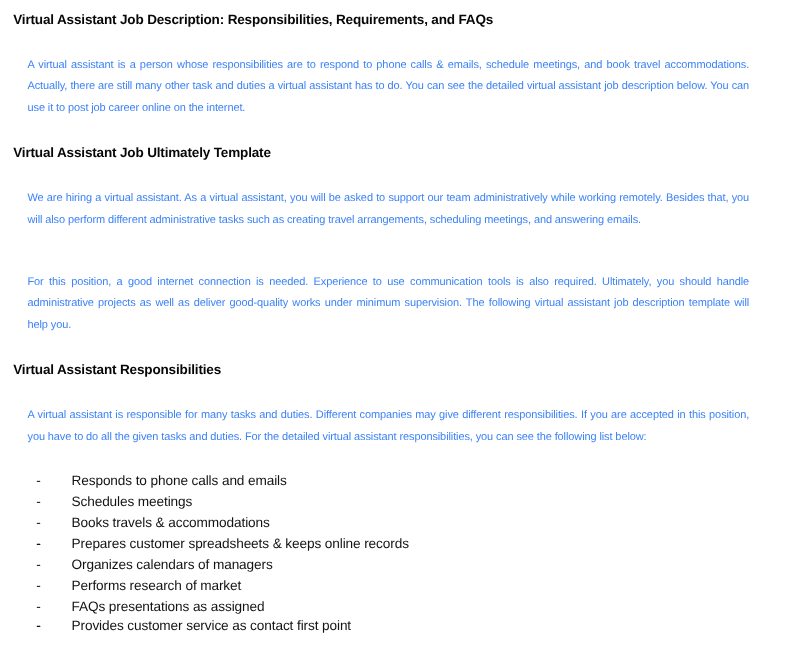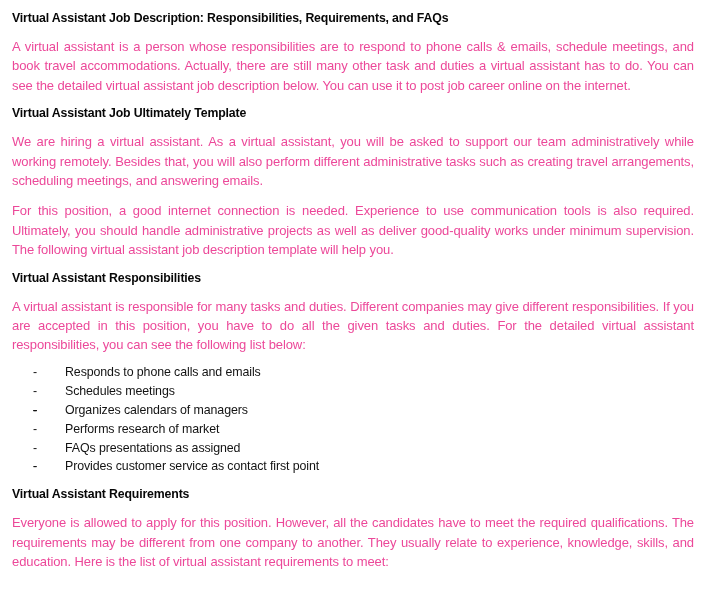--- a/index.html
+++ b/index.html
@@ -27,27 +27,27 @@
     line-height: 15px;
     font-weight: bold;
     margin: 0;
     letter-spacing: -0.15px;
     color: #070707;
   }
   .gap-after-heading { height: 11px; }
   .gap-para { height: 11px; }
   .gap-before-heading { height: 11px; }
   p.body-text {
-    font-size: 13px;
+    font-size: 10px;
     line-height: 19.4px;
-    margin: 0;
+    margin: 13px;
     text-align: justify;
     text-justify: inter-word;
     letter-spacing: -0.1px;
-    color: #ec4899;
+    color: #3b82f6;
   }
   p.body-text.last-left {
     text-align: justify;
   }
   ul.dash-list {
     list-style: none;
     margin: 0;
     padding: 0;
   }
   ul.dash-list li {
@@ -97,23 +97,23 @@
 
   <div class="gap-after-heading"></div>
 
   <p class="body-text">A virtual assistant is responsible for many tasks and duties. Different companies may give different responsibilities. If you are accepted in this position, you have to do all the given tasks and duties. For the detailed virtual assistant responsibilities, you can see the following list below:</p>
 
   <div class="list-gap-top"></div>
 
   <ul class="dash-list">
     <li><span class="dash">-</span><span>Responds to phone calls and emails</span></li>
     <li><span class="dash">-</span><span>Schedules meetings</span></li>
+    <li><span class="dash">-</span><span>Books travels &amp; accommodations</span></li>
     <li><span class="dash">-</span></li>
-    <li><span class="dash">-</span></li>
-    <li><span class="dash">-</span></li>
+    <li><span class="dash">-</span><span>Prepares customer spreadsheets &amp; keeps online records</span></li>
     <li><span class="dash">-</span><span>Organizes calendars of managers</span></li>
     <li><span class="dash">-</span><span>Performs research of market</span></li>
     <li><span class="dash">-</span><span>FAQs presentations as assigned</span></li>
     <li><span class="dash">-</span></li>
     <li><span class="dash">-</span><span>Provides customer service as contact first point</span></li>
   </ul>
 
   <div class="list-gap-bottom"></div>
 
   <h2 class="doc-heading">Virtual Assistant Requirements</h2>

